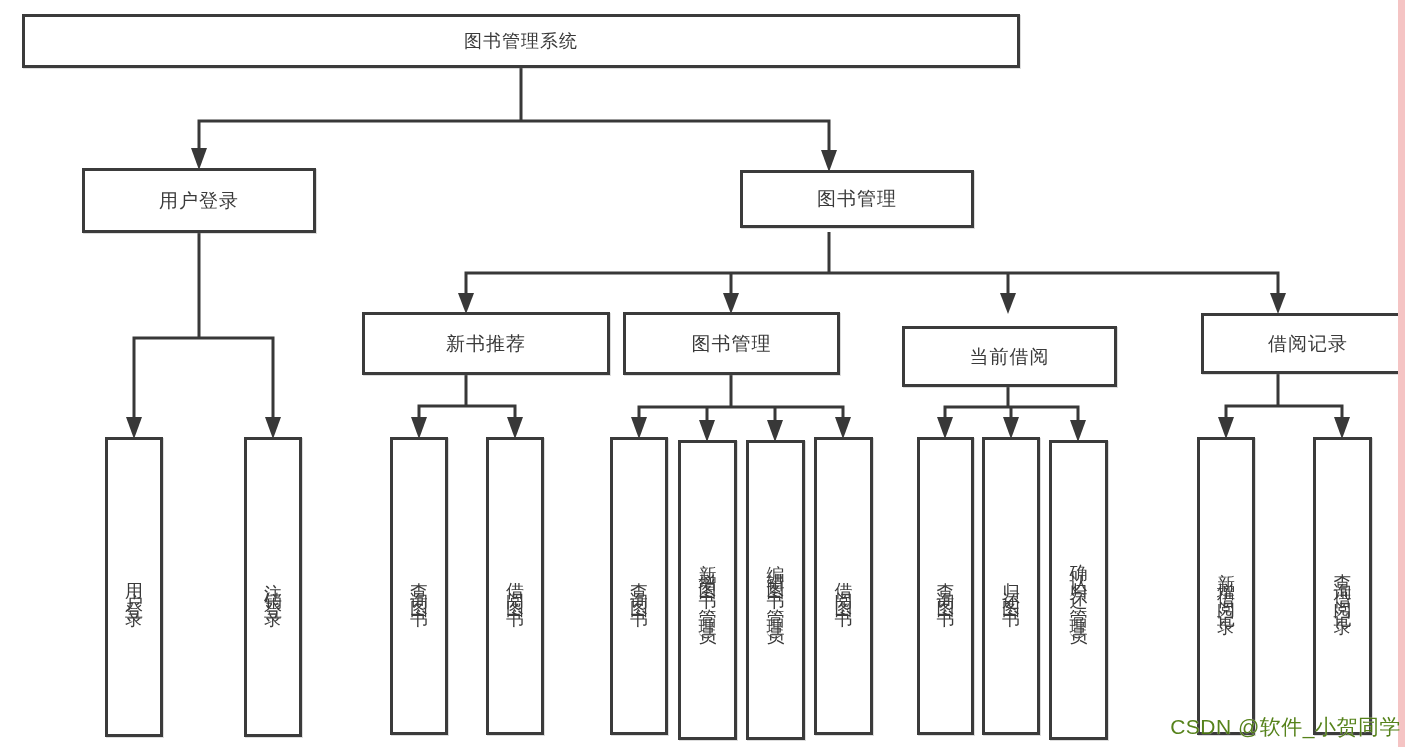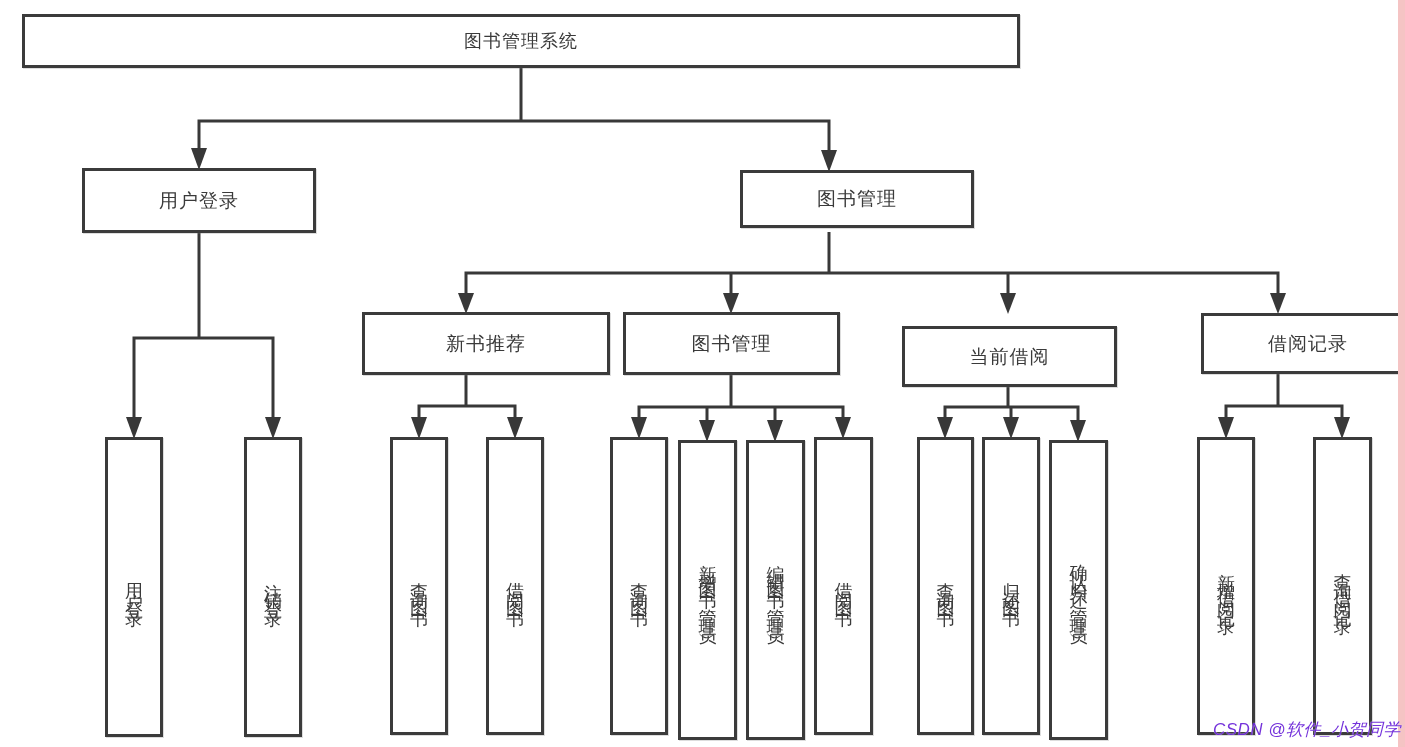--- a/index.html
+++ b/index.html
@@ -25,27 +25,26 @@
   .vbox .vtext{
     writing-mode:vertical-rl;
     font-size:18px;
     letter-spacing:9px;
     line-height:1;
     white-space:nowrap;
   }
   .watermark{
     position:absolute;
     right:4px;bottom:6px;
-    font-size:17px;
-    color:#6d28d9;
+    font-size:21px;
+    color:#4d7c0f;
     opacity:0.95;
     letter-spacing:0.5px;
     text-shadow:0 0 1px #ffffff;
     white-space:nowrap;
-    font-style:italic;
   }
   .accent-strip{
     position:absolute;right:0;top:0;bottom:0;width:7px;
     background:#f5c4c4;
   }
 </style>
 </head>
 <body>
 
 <div class="canvas">

